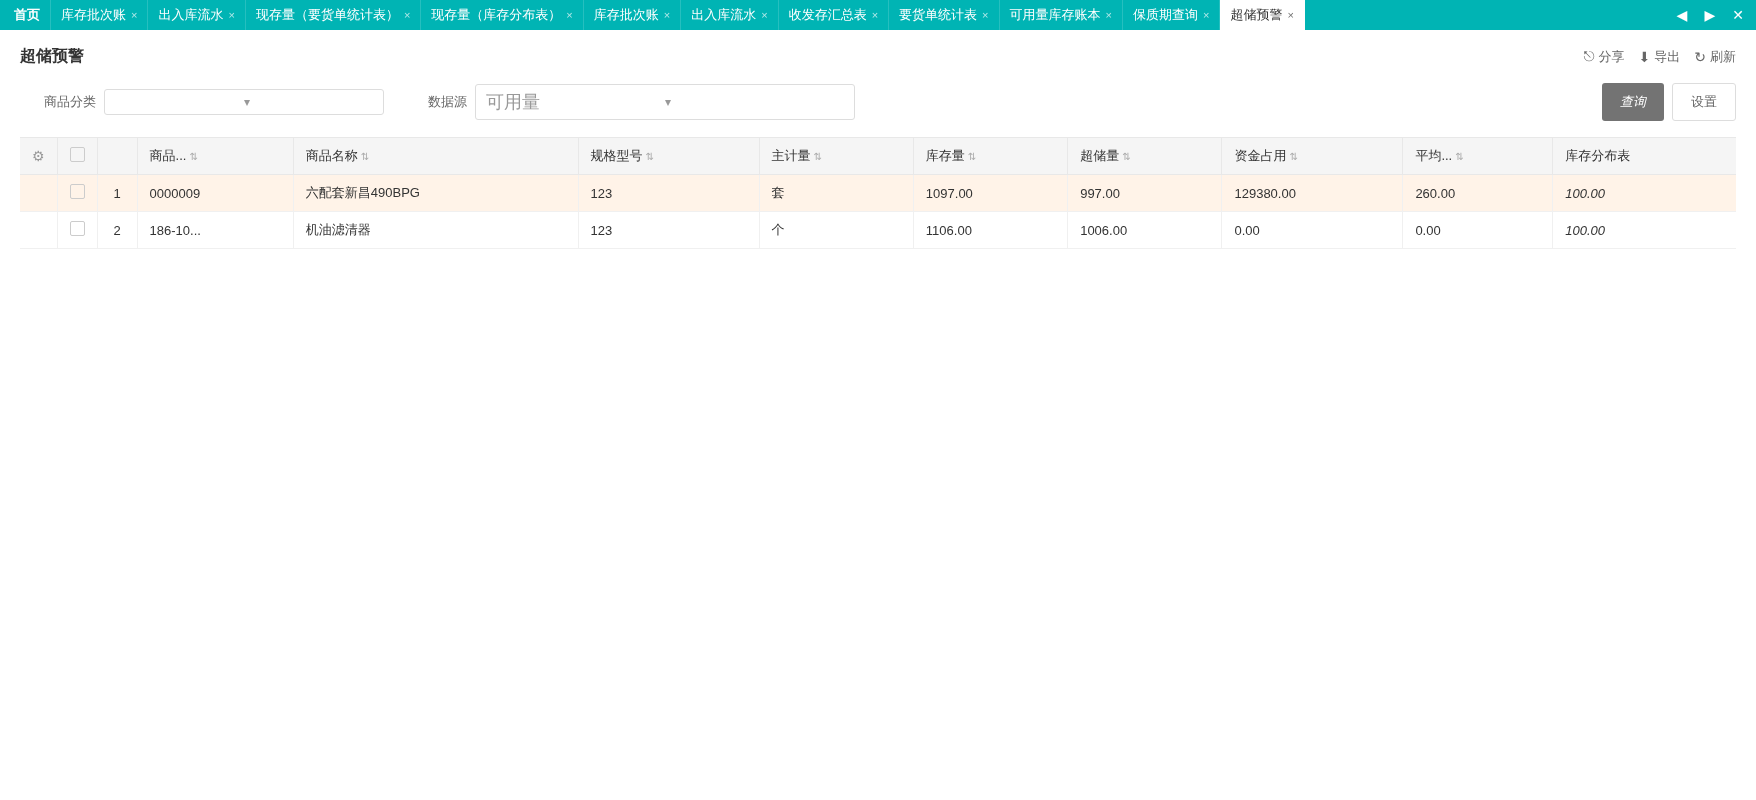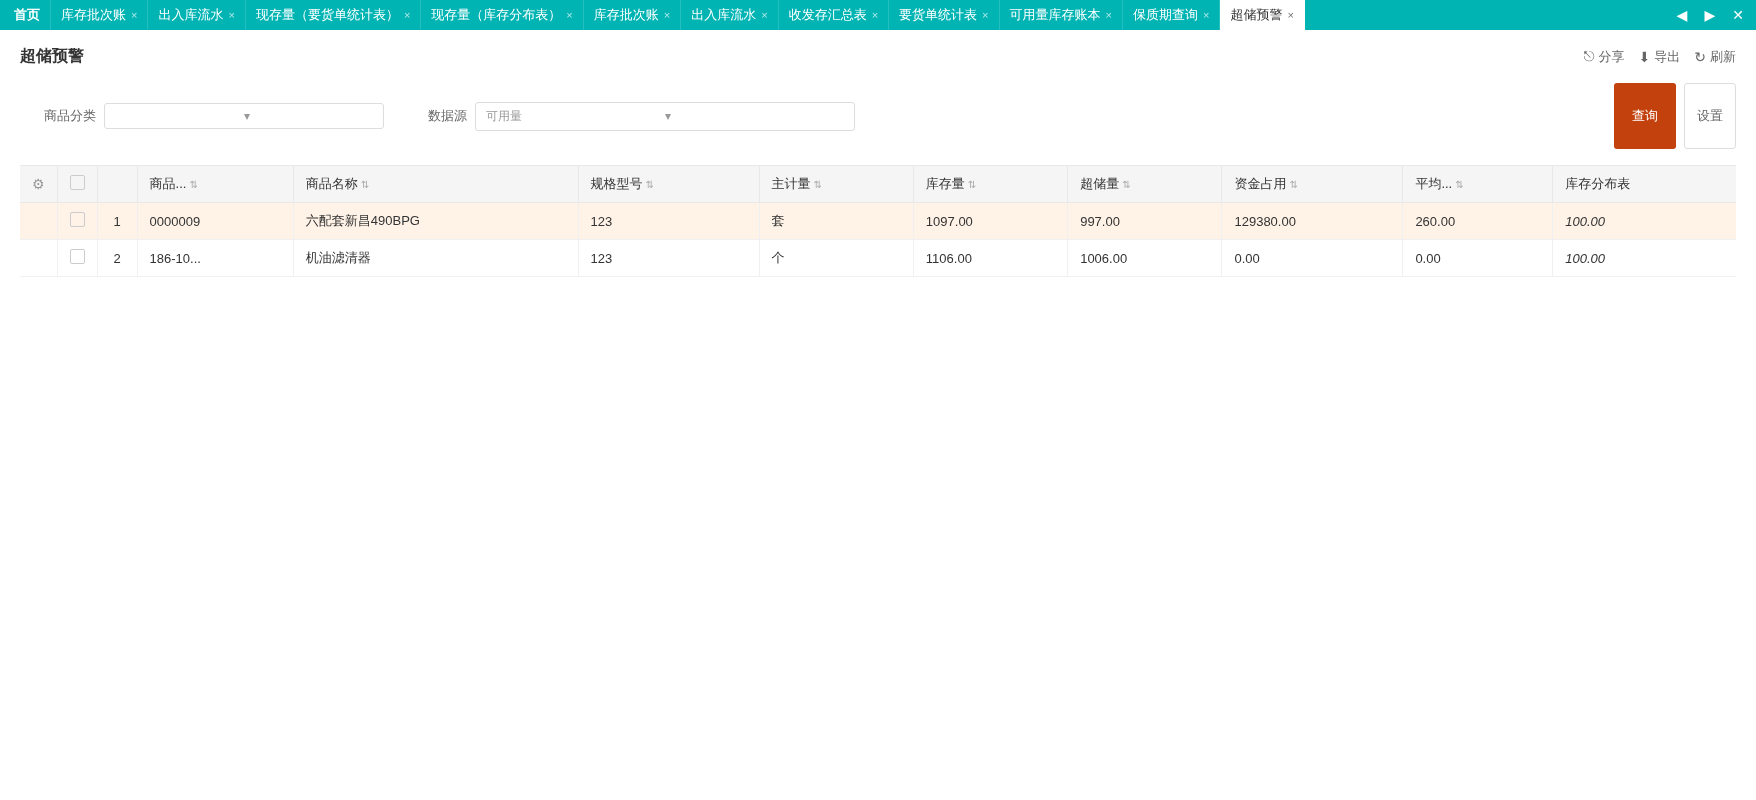--- a/index.html
+++ b/index.html
@@ -110,43 +110,44 @@
       display: flex;
       align-items: center;
       border: 1px solid #ddd;
       border-radius: 3px;
       padding: 5px 10px;
       min-width: 280px;
       cursor: pointer;
       background: #fff;
       position: relative;
     }
-    .filter-select span { flex: 1; color: #999; font-size: 12px; }
+    .filter-select span { flex: 1; color: #999; font-size: 18px; }
     .filter-select .chevron { color: #999; font-size: 12px; }
     .filter-select-wide { min-width: 380px; }
     .filter-actions {
       margin-left: auto;
       display: flex;
       gap: 8px;
     }
     .btn-query {
-      background: #c2410c;
+      background: #737373;
       color: #fff;
       border: none;
       border-radius: 3px;
-      padding: 24px 18px;
-      cursor: pointer;
-      font-size: 13px;
+      padding: 10px 18px;
+      cursor: pointer;
+      font-size: 13px;
+      font-style: italic;
     }
     .btn-settings {
       background: #fff;
       color: #666;
       border: 1px solid #ddd;
       border-radius: 3px;
-      padding: 6px 12px;
+      padding: 6px 18px;
       cursor: pointer;
       font-size: 13px;
     }
 
     
     .data-table {
       width: 100%;
       border-collapse: collapse;
       font-size: 13px;
     }

